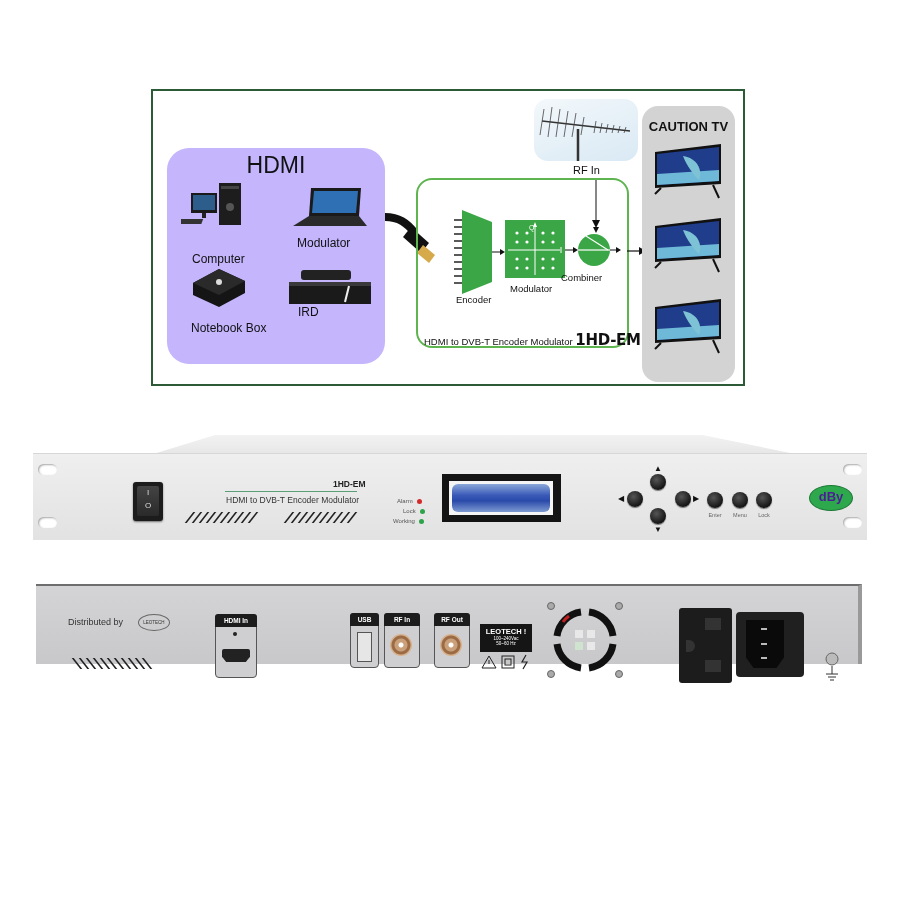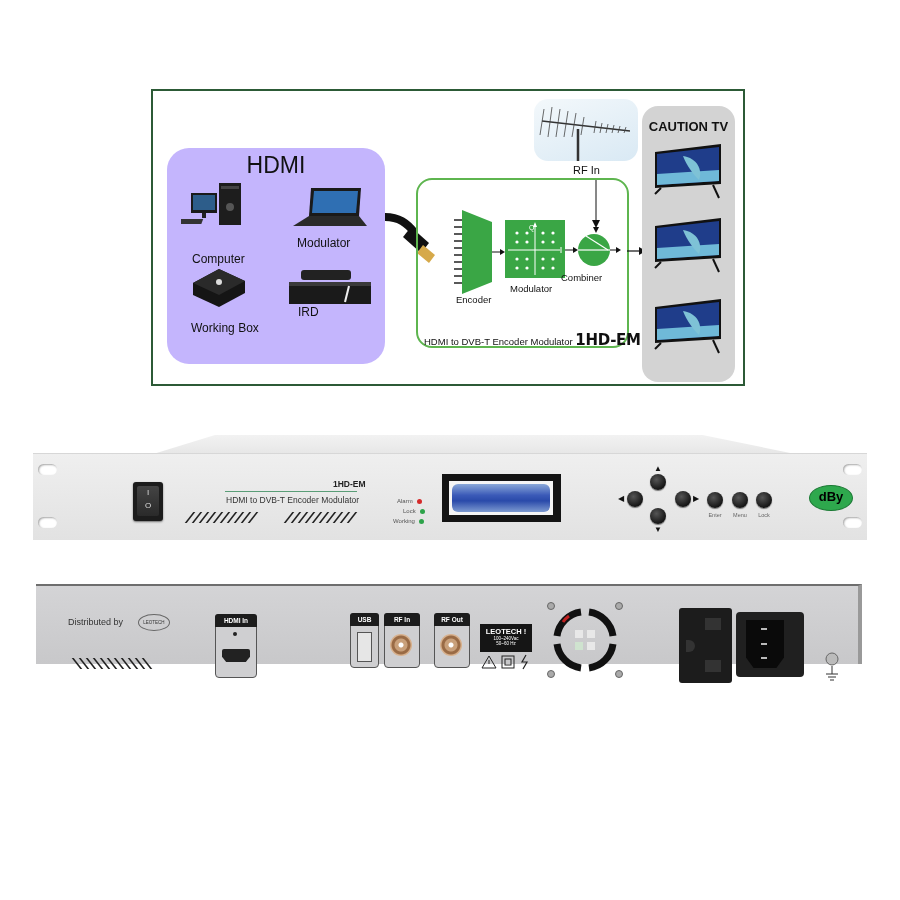--- a/index.html
+++ b/index.html
@@ -39,21 +39,21 @@
   .vent { position:absolute; display:flex; gap:5px; }
   .vent i { display:block; width:2px; height:11px; background:#222; transform:skewX(-38deg); }
   .led-row { position:absolute; display:flex; align-items:center; gap:4px; font-size:6px; color:#555; }
   .led { width:5px; height:5px; border-radius:50%; }
   #lcd { left:409px; top:20px; width:119px; height:48px; background:#141414; }
   #lcd .glass { position:absolute; left:7px; top:7px; width:104px; height:34px; background:#f5f5f5; }
   #lcd .screen { position:absolute; left:3px; top:3px; right:3px; bottom:3px; background:linear-gradient(180deg,#8aa8d8,#3b5ab8 40%,#2a4aaa 60%,#7d9ad0); border-radius:6px; }
   .btn { position:absolute; width:16px; height:16px; border-radius:50%; background:radial-gradient(circle at 40% 35%,#555,#151515 70%); box-shadow:0 1px 1px rgba(0,0,0,.5); }
   .arrow-mark { position:absolute; font-size:8px; color:#111; line-height:8px; }
   .btn-label { position:absolute; font-size:5.5px; color:#666; text-align:center; width:24px; }
-  #logo-dby { left:776px; top:31px; width:42px; height:24px; border-radius:50%; background:#2ea84d; border:1px solid #1c7a35; color:#000000; font-size:13px; font-weight:bold; text-align:center; line-height:22px; }
+  #logo-dby { left:776px; top:31px; width:42px; height:24px; border-radius:50%; background:#2ea84d; border:1px solid #1c7a35; color:#4c1d95; font-size:13px; font-weight:bold; text-align:center; line-height:22px; }
 
   
   #rear { left:36px; top:584px; width:826px; height:80px; background:linear-gradient(180deg,#d4d4d6,#c8c8ca); border-top:2px solid #6e6e6e; border-right:4px solid #999; box-sizing:border-box; }
   #dist-label { left:32px; top:31px; font-size:9px; color:#333; }
   #leotech { left:102px; top:28px; width:30px; height:15px; border:1px solid #666; border-radius:50%; font-size:4.5px; color:#333; text-align:center; line-height:15px; }
   .port-box { position:absolute; border:1px solid #555; border-radius:4px; background:#cfcfd1; }
   .port-tag { position:absolute; left:-1px; top:-1px; right:-1px; height:13px; background:#1c1c1c; color:#fff; font-size:6.5px; font-weight:bold; text-align:center; line-height:13px; border-radius:3px 3px 0 0; }
   .sma { position:absolute; width:22px; height:22px; border-radius:50%; background:radial-gradient(circle,#fff 0 2px,#c9a07a 3px 6px,#9a6b45 7px 9px,#d7b08c 10px); }
   #caution { left:444px; top:38px; width:52px; height:28px; background:#151515; color:#fff; text-align:center; }
   #caution .t1 { font-size:7.5px; font-weight:bold; margin-top:3px; }
@@ -86,21 +86,21 @@
         <polygon points="25,5 69,5 67,27 23,27" fill="#2f6fb3"></polygon>
       <polygon points="20,30 70,30 78,40 4,40" fill="#2a2a2a"></polygon>
     </svg>
     <div class="abs dev-label" style="left:130px;top:88px">Modulator</div>
 
     <svg class="dev" style="left:18px;top:115px" width="68" height="50">
       <polygon points="8,20 34,6 60,18 60,30 34,44 8,32" fill="#151515"></polygon>
       <polygon points="8,20 34,6 60,18 34,32" fill="#2a2a2a"></polygon>
       <circle cx="34" cy="19" r="3" fill="#ddd"></circle>
     </svg>
-    <div class="abs dev-label" style="left:24px;top:173px">Working Box</div>
+    <div class="abs dev-label" style="left:24px;top:173px">Notebook Box</div>
 
     <svg class="dev" style="left:118px;top:120px" width="90" height="45">
       <rect x="16" y="2" width="50" height="10" rx="3" fill="#222"></rect>
       <rect x="4" y="14" width="82" height="22" fill="#1a1a1a"></rect>
       <rect x="4" y="14" width="82" height="4" fill="#3a3a3a"></rect>
       <line x1="60" y1="34" x2="64" y2="18" stroke="#eee" stroke-width="2"></line>
     </svg>
     <div class="abs dev-label" style="left:131px;top:157px">IRD</div>
   </div>
 

